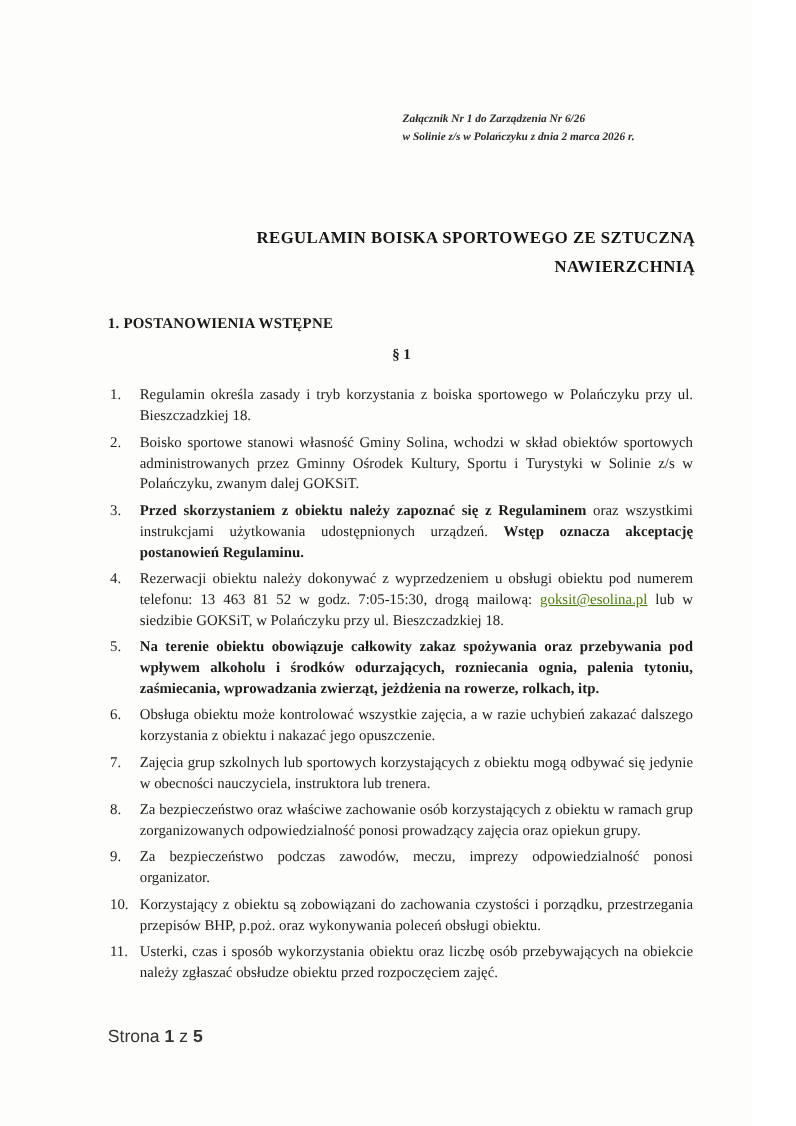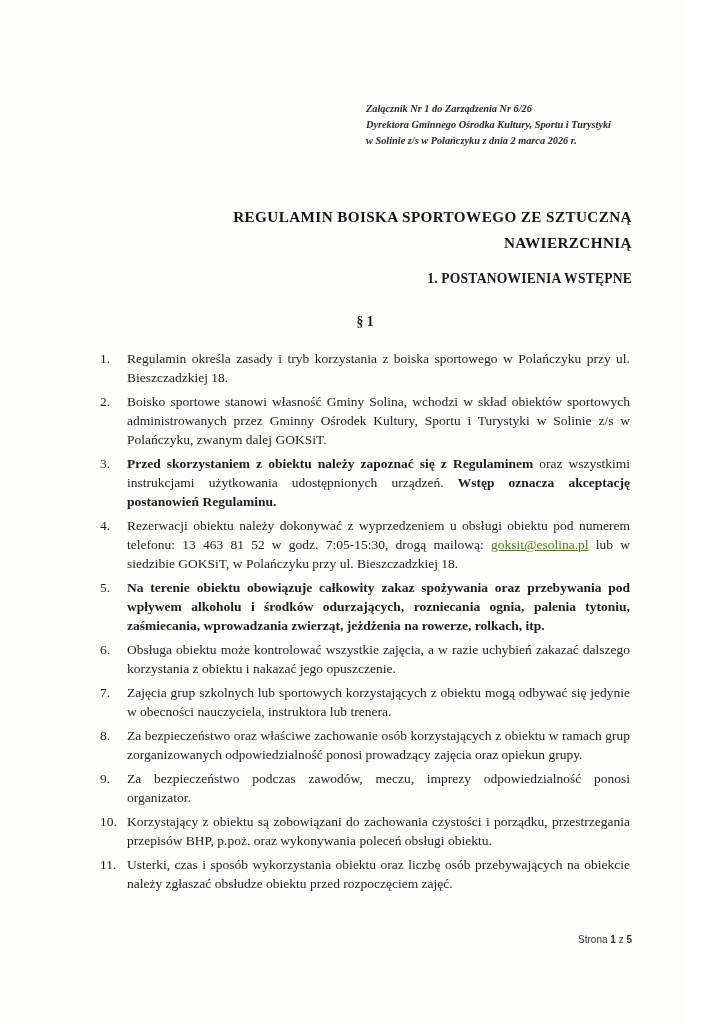--- a/index.html
+++ b/index.html
@@ -36,23 +36,23 @@
     text-align: right;
     font-weight: bold;
     font-size: 15.2px;
     line-height: 26px;
     letter-spacing: 0.4px;
     color: #161616;
   }
   .section-heading {
     position: absolute;
     left: 98px;
-    top: 271px;
+    top: 286px;
     width: 534px;
-    text-align: right;
+    text-align: left;
     font-weight: bold;
     font-size: 13.6px;
     letter-spacing: 0.2px;
     color: #1a1a1a;
   }
   .paragraph-mark {
     position: absolute;
     left: 98px;
     top: 314px;
     width: 534px;
@@ -81,34 +81,33 @@
     flex: 1 1 auto;
     text-align: justify;
   }
   .b { font-weight: bold; }
   .lnk { text-decoration: underline; cursor: pointer; }
   .page-footer {
     position: absolute;
     left: 98px;
     top: 934px;
     width: 534px;
-    text-align: right;
+    text-align: left;
     font-family: "Liberation Sans", sans-serif;
-    font-size: 10px;
+    font-size: 16px;
     color: #333333;
   }
 </style>
 </head>
 <body>
 
 <div class="page">
 
   <div class="header-note">
     <div>Załącznik Nr 1 do Zarządzenia Nr 6/26</div>
-    <div>Dyrektora Gminnego Ośrodka Kultury, Sportu i Turystyki</div>
     <div>w Solinie z/s w Polańczyku z dnia 2 marca 2026 r.</div>
   </div>
 
   <div class="doc-title">
     <div>REGULAMIN BOISKA SPORTOWEGO ZE SZTUCZNĄ</div>
     <div>NAWIERZCHNIĄ</div>
   </div>
 
   <div class="section-heading">1. POSTANOWIENIA WSTĘPNE</div>
 

